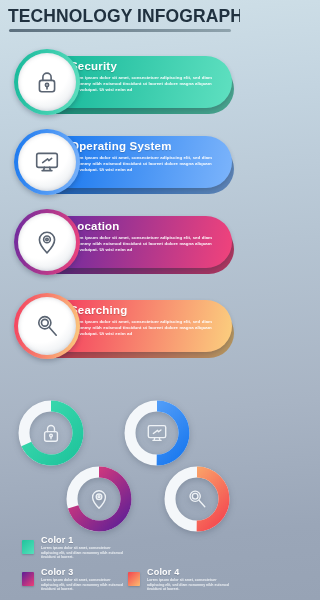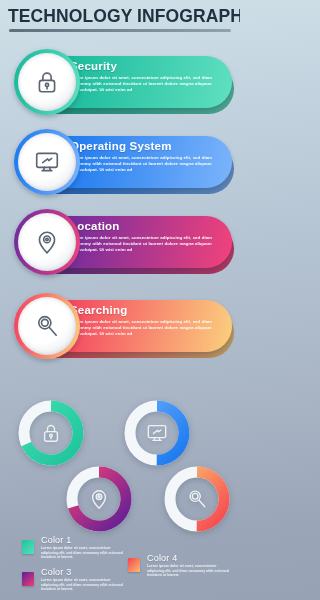--- a/index.html
+++ b/index.html
@@ -55,21 +55,21 @@
   .donut{position:absolute;width:74px;height:74px;}
   .donut svg{display:block;filter:drop-shadow(0 2px 3px rgba(40,50,70,.25));}
   .donut .gl{position:absolute;left:0;top:0;width:74px;height:74px;
     display:flex;align-items:center;justify-content:center;}
 
   
   .legend{position:absolute;left:0;top:530px;width:240px;height:70px;}
   .leg{position:absolute;width:104px;height:32px;}
   .swatch{position:absolute;left:0;top:4px;width:12px;height:14px;border-radius:1px;
     box-shadow:0 1px 2px rgba(40,50,70,.28);}
-  .leg-title{position:absolute;left:19px;top:-1px;font-size:9px;font-weight:normal;
+  .leg-title{position:absolute;left:19px;top:-1px;font-size:9px;font-weight:bold;
     color:#ffffff;letter-spacing:.2px;text-shadow:0 1px 1px rgba(50,60,80,.25);}
   .leg-body{position:absolute;left:19px;top:10px;width:84px;font-size:3.5px;
     line-height:4.6px;font-weight:bold;color:#f2f5f8;opacity:.95;}
 </style>
 </head>
 <body>
 
 <div class="header">
   <div class="title">TECHNOLOGY INFOGRAPHIC</div>
   <div class="title-rule"></div>
@@ -239,18 +239,18 @@
     <div class="leg" style="left: 22px; top: 6px;">
       <div class="swatch" style="background:linear-gradient(135deg,#1fc49c,#56e0bb)"></div>
       <div class="leg-title">Color 1</div>
       <div class="leg-body">Lorem ipsum dolor sit amet, consectetuer adipiscing elit, sed diam nonummy nibh euismod tincidunt ut laoreet.</div>
     </div>
     <div class="leg" style="left: 22px; top: 38px;">
       <div class="swatch" style="background:linear-gradient(135deg,#5d1f96,#ee3f77)"></div>
       <div class="leg-title">Color 3</div>
       <div class="leg-body">Lorem ipsum dolor sit amet, consectetuer adipiscing elit, sed diam nonummy nibh euismod tincidunt ut laoreet.</div>
     </div>
-    <div class="leg" style="left: 128px; top: 24px;">
+    <div class="leg" style="left: 128px; top: 38px;">
       <div class="swatch" style="background:linear-gradient(135deg,#f4444f,#fbbd70)"></div>
       <div class="leg-title">Color 4</div>
       <div class="leg-body">Lorem ipsum dolor sit amet, consectetuer adipiscing elit, sed diam nonummy nibh euismod tincidunt ut laoreet.</div>
     </div>
   </div>
 
 </body></html>

